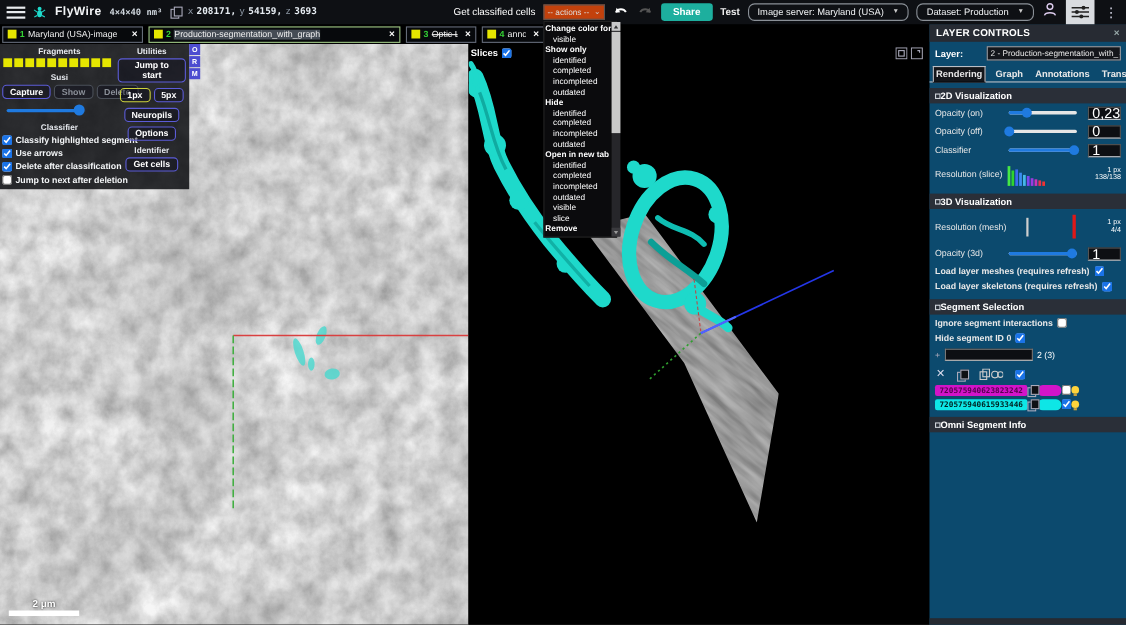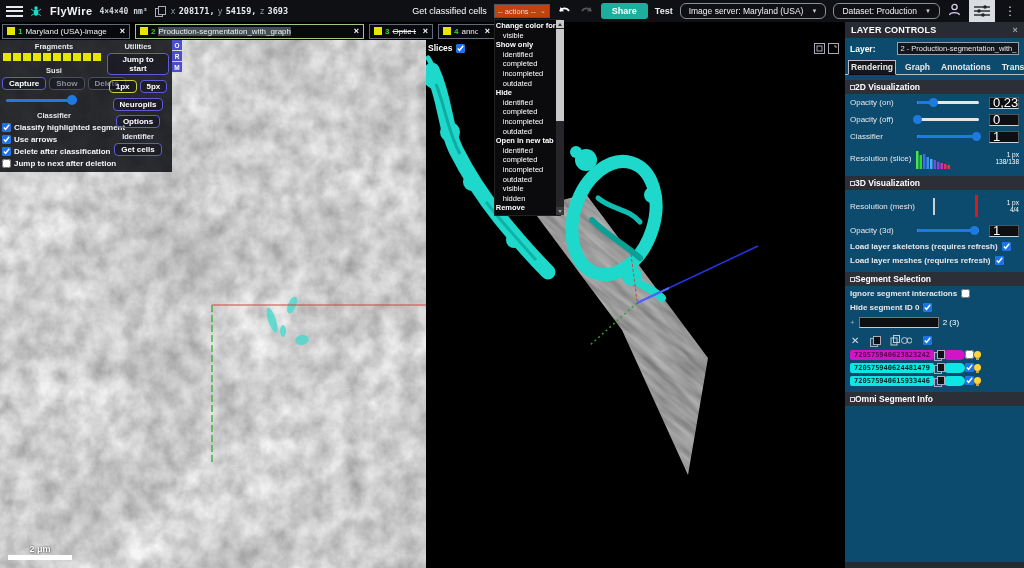--- a/index.html
+++ b/index.html
@@ -162,21 +162,21 @@
         <div class="mi">identified</div>
         <div class="mi">completed</div>
         <div class="mi">incompleted</div>
         <div class="mi">outdated</div>
         <div class="mi group">Open in new tab</div>
         <div class="mi">identified</div>
         <div class="mi">completed</div>
         <div class="mi">incompleted</div>
         <div class="mi">outdated</div>
         <div class="mi">visible</div>
-        <div class="mi">hidden</div>
+        <div class="mi">slice</div>
         <div class="mi group">Remove</div>
       </div>
       <div class="sb">
         <div class="sb-up"></div>
         <div class="sb-thumb"></div>
         <div class="sb-down"></div>
       </div>
     </div>
   </div>
   <span class="undo-redo">
@@ -514,25 +514,25 @@
   <div class="row">
     <span class="lab">Opacity (3d)</span>
     <div class="slider">
         <span class="track"></span>
         <span class="fill" style="width: 93%;"></span>
         <span class="thumb" style="left: calc(93% - 5px);"></span>
       </div>
     <span class="valbox">1</span>
   </div>
   <div class="row" style="font-weight:bold">
+    <span>Load layer meshes (requires refresh)</span>
+    <input type="checkbox" checked="" style="">
+  </div>
+  <div class="row" style="font-weight:bold">
     <span>Load layer skeletons (requires refresh)</span>
-    <input type="checkbox" checked="" style="">
-  </div>
-  <div class="row" style="font-weight:bold">
-    <span>Load layer meshes (requires refresh)</span>
     <input type="checkbox" checked="" style="">
   </div>
 
   <div class="sec">
     <span class="boxic"></span>
     <span>Segment Selection</span>
   </div>
   <div class="row" style="font-weight:bold">
     <span>Ignore segment interactions</span>
     <input type="checkbox" style="">
@@ -558,27 +558,20 @@
     <input type="checkbox" checked="" style="">
   </div>
   <div class="seg-row">
     <span class="seg-pill" style="background: rgb(210, 20, 200); color: rgb(85, 0, 79);">720575940623823242</span>
     <span class="copyico"></span>
     <span class="seg-swatch" style="background: rgb(210, 20, 200);"></span>
     <input type="checkbox" style="">
     <span class="bulb"></span>
   </div>
   <div class="seg-row">
-    <span class="seg-pill" style="background: rgb(14, 230, 230); color: rgb(0, 32, 31);">720575940624481479</span>
-    <span class="copyico"></span>
-    <span class="seg-swatch" style="background: rgb(14, 230, 230);"></span>
-    <input type="checkbox" checked="" style="">
-    <span class="bulb"></span>
-  </div>
-  <div class="seg-row">
     <span class="seg-pill" style="background: rgb(14, 230, 230); color: rgb(0, 32, 31);">720575940615933446</span>
     <span class="copyico"></span>
     <span class="seg-swatch" style="background: rgb(14, 230, 230);"></span>
     <input type="checkbox" checked="" style="">
     <span class="bulb"></span>
   </div>
 
   <div class="sec">
     <span class="boxic"></span>
     <span>Omni Segment Info</span>

